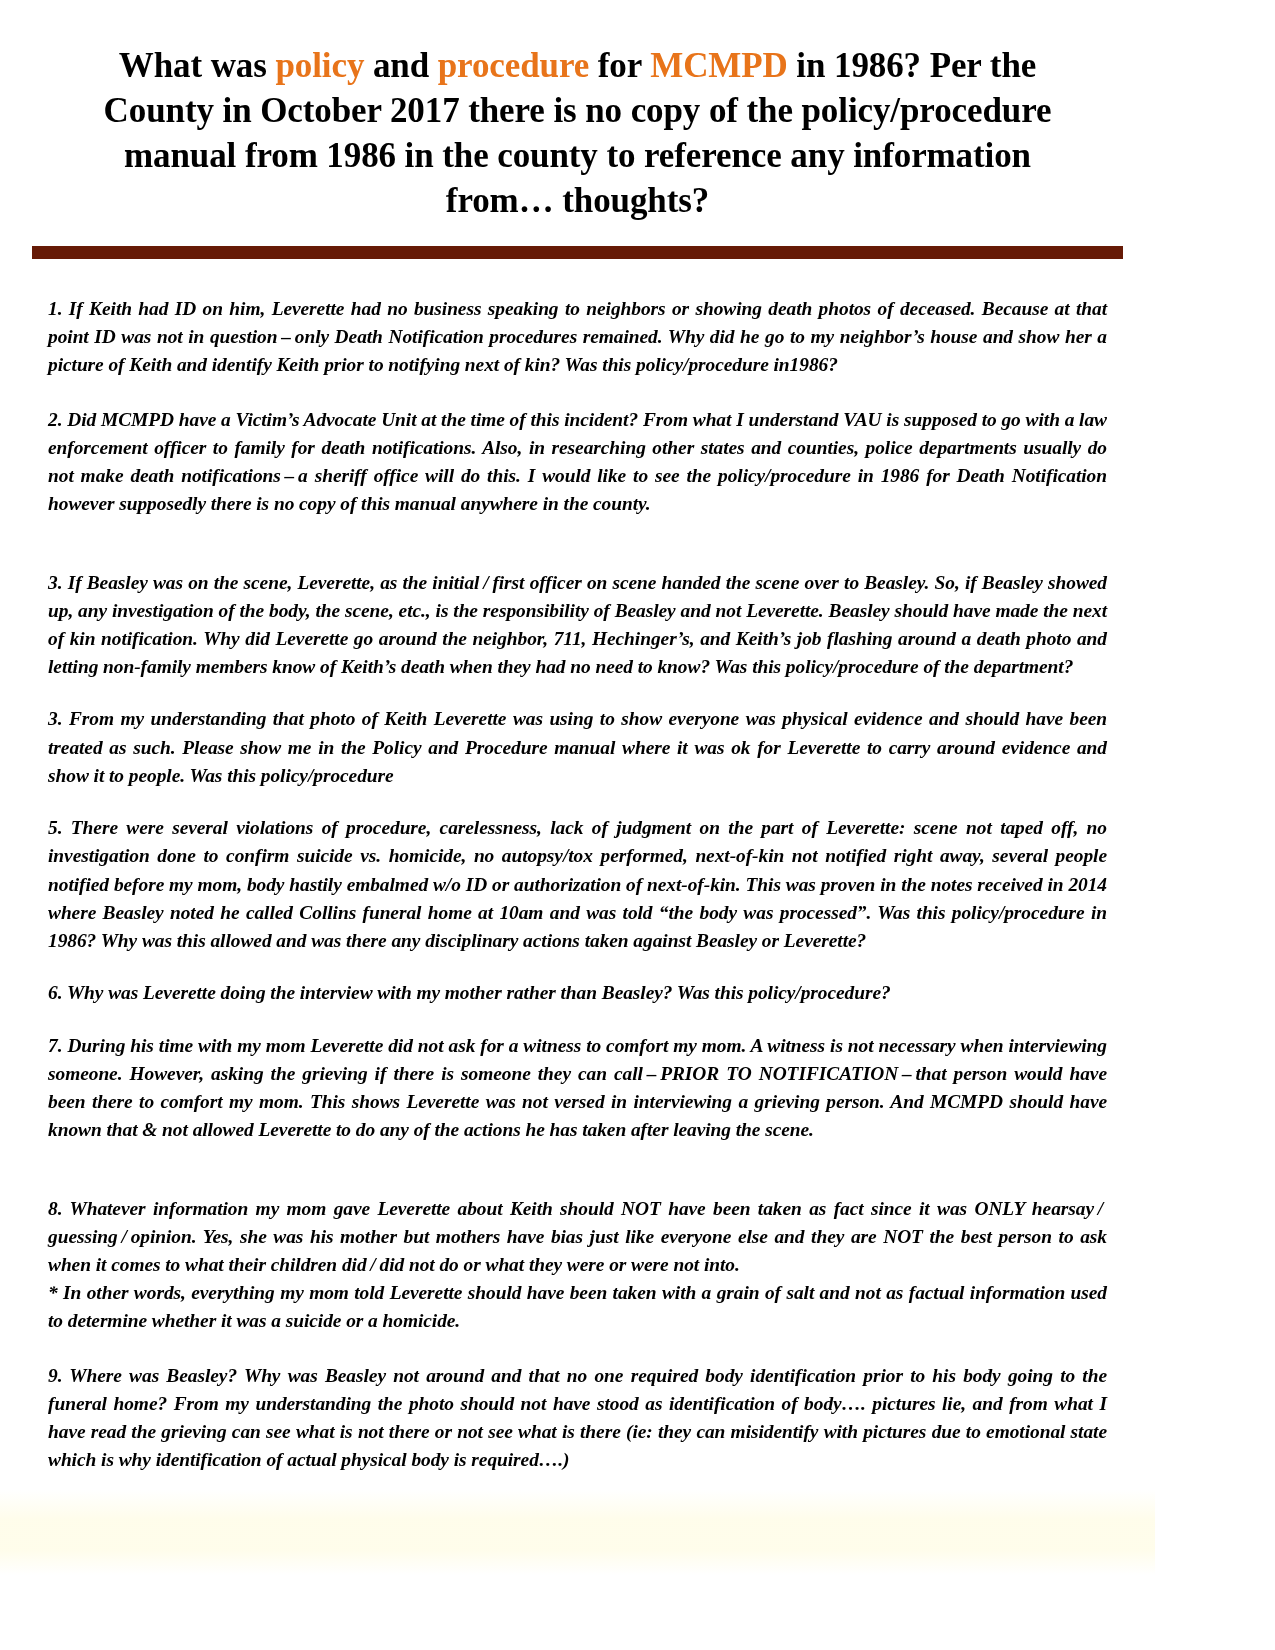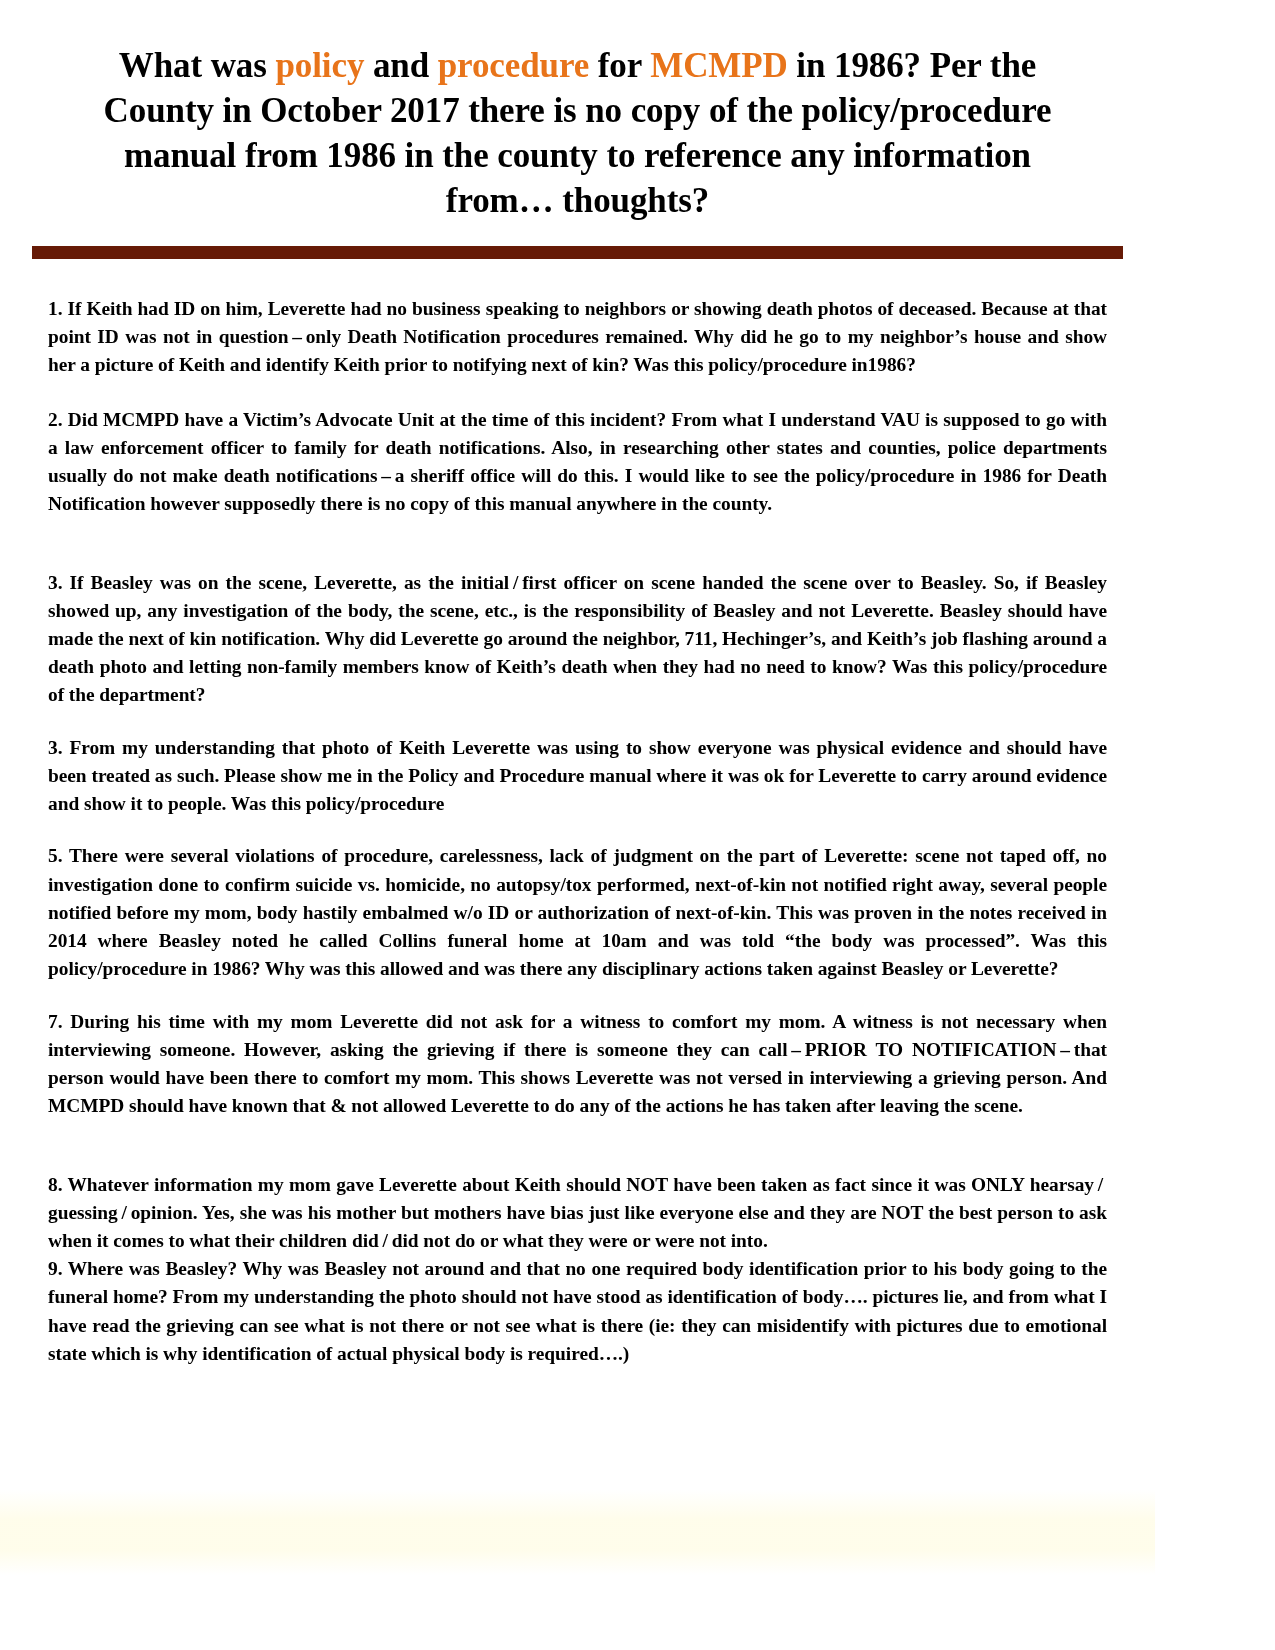--- a/index.html
+++ b/index.html
@@ -54,20 +54,21 @@
   }
 
   .rule {
     margin: 22px 32px 0 32px;
     height: 13px;
     background: #661A06;
   }
 
   .content {
     padding: 36px 48px 0 48px;
+    font-style: italic;
   }
 
   p.item {
     margin: 0 0 26px 0;
     font-family: "Liberation Serif", "DejaVu Serif", serif;
     font-weight: 700;
     font-size: 19.4px;
     line-height: 1.455;
     text-align: justify;
     text-justify: inter-word;
@@ -89,19 +90,21 @@
   </h1>
 
   <div class="rule"></div>
 
   <div class="content">
     <p class="item">1. If Keith had ID on him, Leverette had no business speaking to neighbors or showing death photos of deceased. Because at that point ID was not in question – only Death Notification procedures remained. Why did he go to my neighbor’s house and show her a picture of Keith and identify Keith prior to notifying next of kin? Was this policy/procedure in1986?</p>
     <p class="item gap-lg">2. Did MCMPD have a Victim’s Advocate Unit at the time of this incident? From what I understand VAU is supposed to go with a law enforcement officer to family for death notifications. Also, in researching other states and counties, police departments usually do not make death notifications – a sheriff office will do this. I would like to see the policy/procedure in 1986 for Death Notification however supposedly there is no copy of this manual anywhere in the county.</p>
     <p class="item tight">3. If Beasley was on the scene, Leverette, as the initial / first officer on scene handed the scene over to Beasley. So, if Beasley showed up, any investigation of the body, the scene, etc., is the responsibility of Beasley and not Leverette. Beasley should have made the next of kin notification. Why did Leverette go around the neighbor, 711, Hechinger’s, and Keith’s job flashing around a death photo and letting non-family members know of Keith’s death when they had no need to know? Was this policy/procedure of the department?</p>
     <p class="item tight">3. From my understanding that photo of Keith Leverette was using to show everyone was physical evidence and should have been treated as such. Please show me in the Policy and Procedure manual where it was ok for Leverette to carry around evidence and show it to people. Was this policy/procedure</p>
     <p class="item tight">5. There were several violations of procedure, carelessness, lack of judgment on the part of Leverette: scene not taped off, no investigation done to confirm suicide vs. homicide, no autopsy/tox performed, next-of-kin not notified right away, several people notified before my mom, body hastily embalmed w/o ID or authorization of next-of-kin. This was proven in the notes received in 2014 where Beasley noted he called Collins funeral home at 10am and was told “the body was processed”. Was this policy/procedure in 1986? Why was this allowed and was there any disciplinary actions taken against Beasley or Leverette?</p>
+    <p class="item tight">6. Why was Leverette doing the interview with my mother rather than Beasley? Was this policy/procedure?</p>
     <p class="item gap-lg">7. During his time with my mom Leverette did not ask for a witness to comfort my mom. A witness is not necessary when interviewing someone. However, asking the grieving if there is someone they can call – PRIOR TO NOTIFICATION – that person would have been there to comfort my mom. This shows Leverette was not versed in interviewing a grieving person. And MCMPD should have known that &amp; not allowed Leverette to do any of the actions he has taken after leaving the scene.</p>
     <p class="item nogap">8. Whatever information my mom gave Leverette about Keith should NOT have been taken as fact since it was ONLY hearsay / guessing / opinion. Yes, she was his mother but mothers have bias just like everyone else and they are NOT the best person to ask when it comes to what their children did / did not do or what they were or were not into.</p>
+    <p class="item sub">* In other words, everything my mom told Leverette should have been taken with a grain of salt and not as factual information used to determine whether it was a suicide or a homicide.</p>
     <p class="item nogap">9. Where was Beasley? Why was Beasley not around and that no one required body identification prior to his body going to the funeral home? From my understanding the photo should not have stood as identification of body…. pictures lie, and from what I have read the grieving can see what is not there or not see what is there (ie: they can misidentify with pictures due to emotional state which is why identification of actual physical body is required….)</p>
   </div>
 
   <div class="scan-wash"></div>
 </div>
 
 </body></html>

